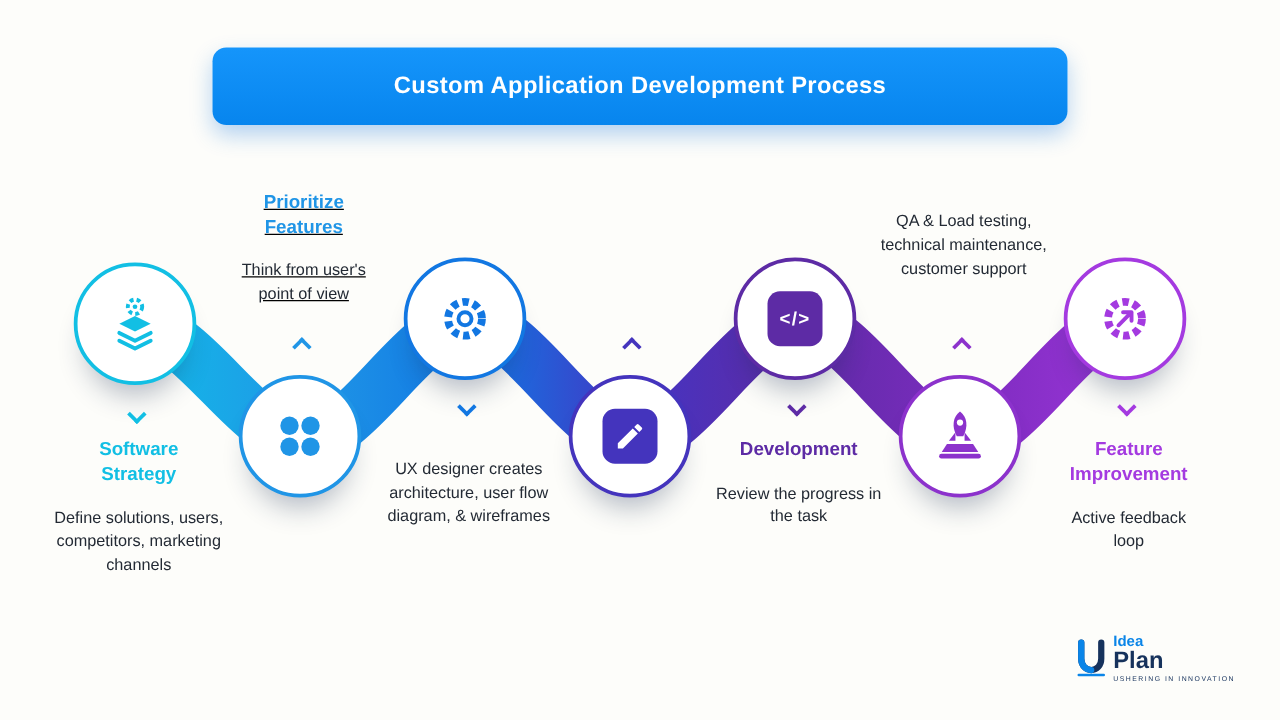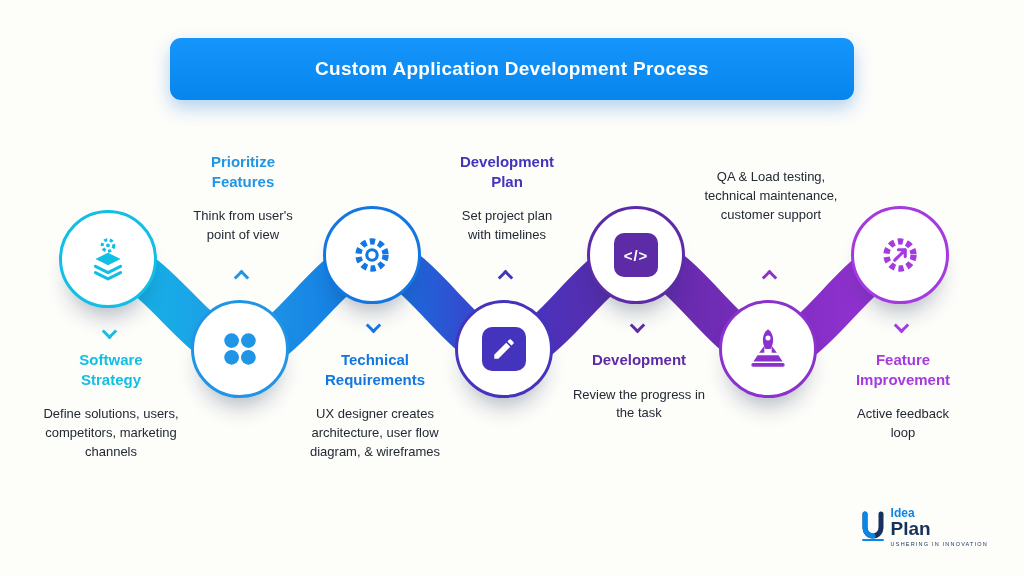--- a/index.html
+++ b/index.html
@@ -59,21 +59,21 @@
   .v1{left:104px; top:326px;} .v3{left:368px; top:320px;}
   .v5{left:632px; top:320px;} .v7{left:896px; top:320px;}
   .v2{left:236px; top:272px;} .v4{left:500px; top:272px;} .v6{left:764px; top:272px;}
 
   
   .stext { position:absolute; text-align:center; z-index:3; }
   .stitle { font-weight:bold; font-size:15px; line-height:1.3; color:var(--c,#333); margin:0 auto 6px; }
   .sdesc  { font-size:13px; line-height:1.45; color:#232a34; margin:16px auto; }
 
   .st1{left:26px;  top:350px; width:170px;} .st1 .stitle{max-width:92px;}  .st1 .sdesc{max-width:148px;}
-  .st2{left:168px; top:152px; width:150px;} .st2 .stitle{max-width:92px;}  .st2 .sdesc{max-width:120px;}
+  .st2{left:168px; top:152px; width:150px;text-decoration:underline;} .st2 .stitle{max-width:92px;}  .st2 .sdesc{max-width:120px;}
   .st3{left:285px; top:350px; width:180px;} .st3 .stitle{max-width:112px;} .st3 .sdesc{max-width:146px;}
   .st4{left:432px; top:152px; width:150px;} .st4 .stitle{max-width:102px;} .st4 .sdesc{max-width:110px;}
   .st5{left:549px; top:350px; width:180px;} .st5 .sdesc{max-width:146px;}
   .st6{left:681px; top:152px; width:180px;} .st6 .sdesc{max-width:134px;}
   .st7{left:818px; top:350px; width:170px;} .st7 .stitle{max-width:108px;} .st7 .sdesc{max-width:102px;}
 
   
   .logo { position:absolute; right:36px; bottom:28px; display:flex; align-items:center; gap:5px; z-index:4; }
   .logo-text { display:flex; flex-direction:column; line-height:1.05; }
   .logo-idea { font-size:12px; font-weight:bold; color:#0a85e8; }
@@ -172,26 +172,21 @@
 
   <div class="stext st1" style="--c: #12bfe4;">
     <div class="stitle">Software Strategy</div>
     <div class="sdesc">Define solutions, users, competitors, marketing channels</div>
   </div>
   <div class="stext st2" style="--c: #2095e6;">
     <div class="stitle">Prioritize Features</div>
     <div class="sdesc">Think from user's point of view</div>
   </div>
   <div class="stext st3" style="--c: #1277e2;">
-    <div class="stitle">Technical Requirements</div>
     <div class="sdesc">UX designer creates architecture, user flow diagram, &amp; wireframes</div>
-  </div>
-  <div class="stext st4" style="--c: #4434bd;">
-    <div class="stitle">Development Plan</div>
-    <div class="sdesc">Set project plan with timelines</div>
   </div>
   <div class="stext st5" style="--c: #5d2ba5;">
     <div class="stitle">Development</div>
     <div class="sdesc">Review the progress in the task</div>
   </div>
   <div class="stext st6" style="--c: #8c32cc;">
     <div class="sdesc">QA &amp; Load testing, technical maintenance, customer support</div>
   </div>
   <div class="stext st7" style="--c: #a43ae0;">
     <div class="stitle">Feature Improvement</div>

